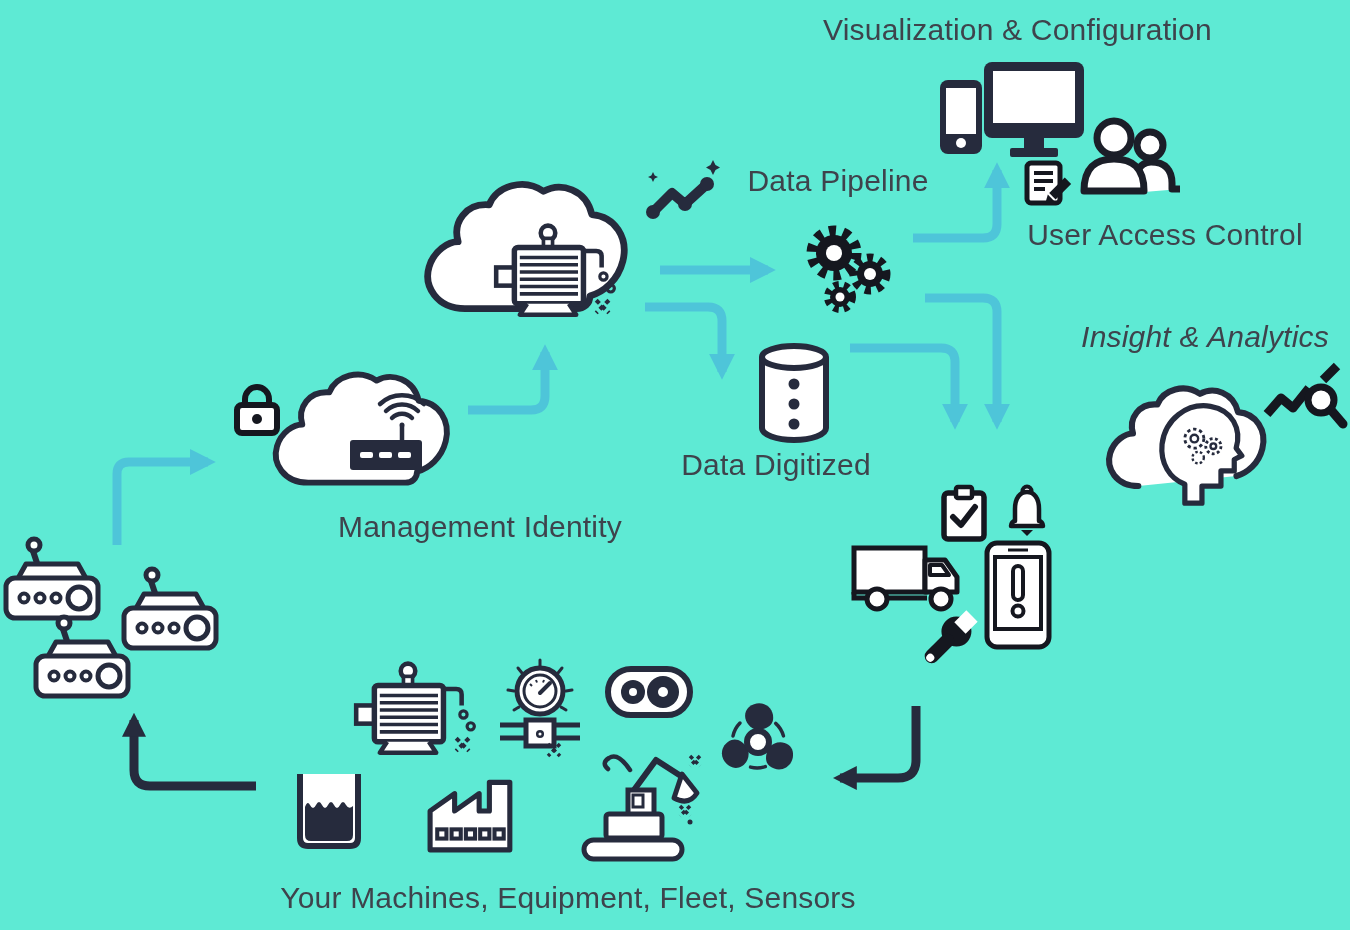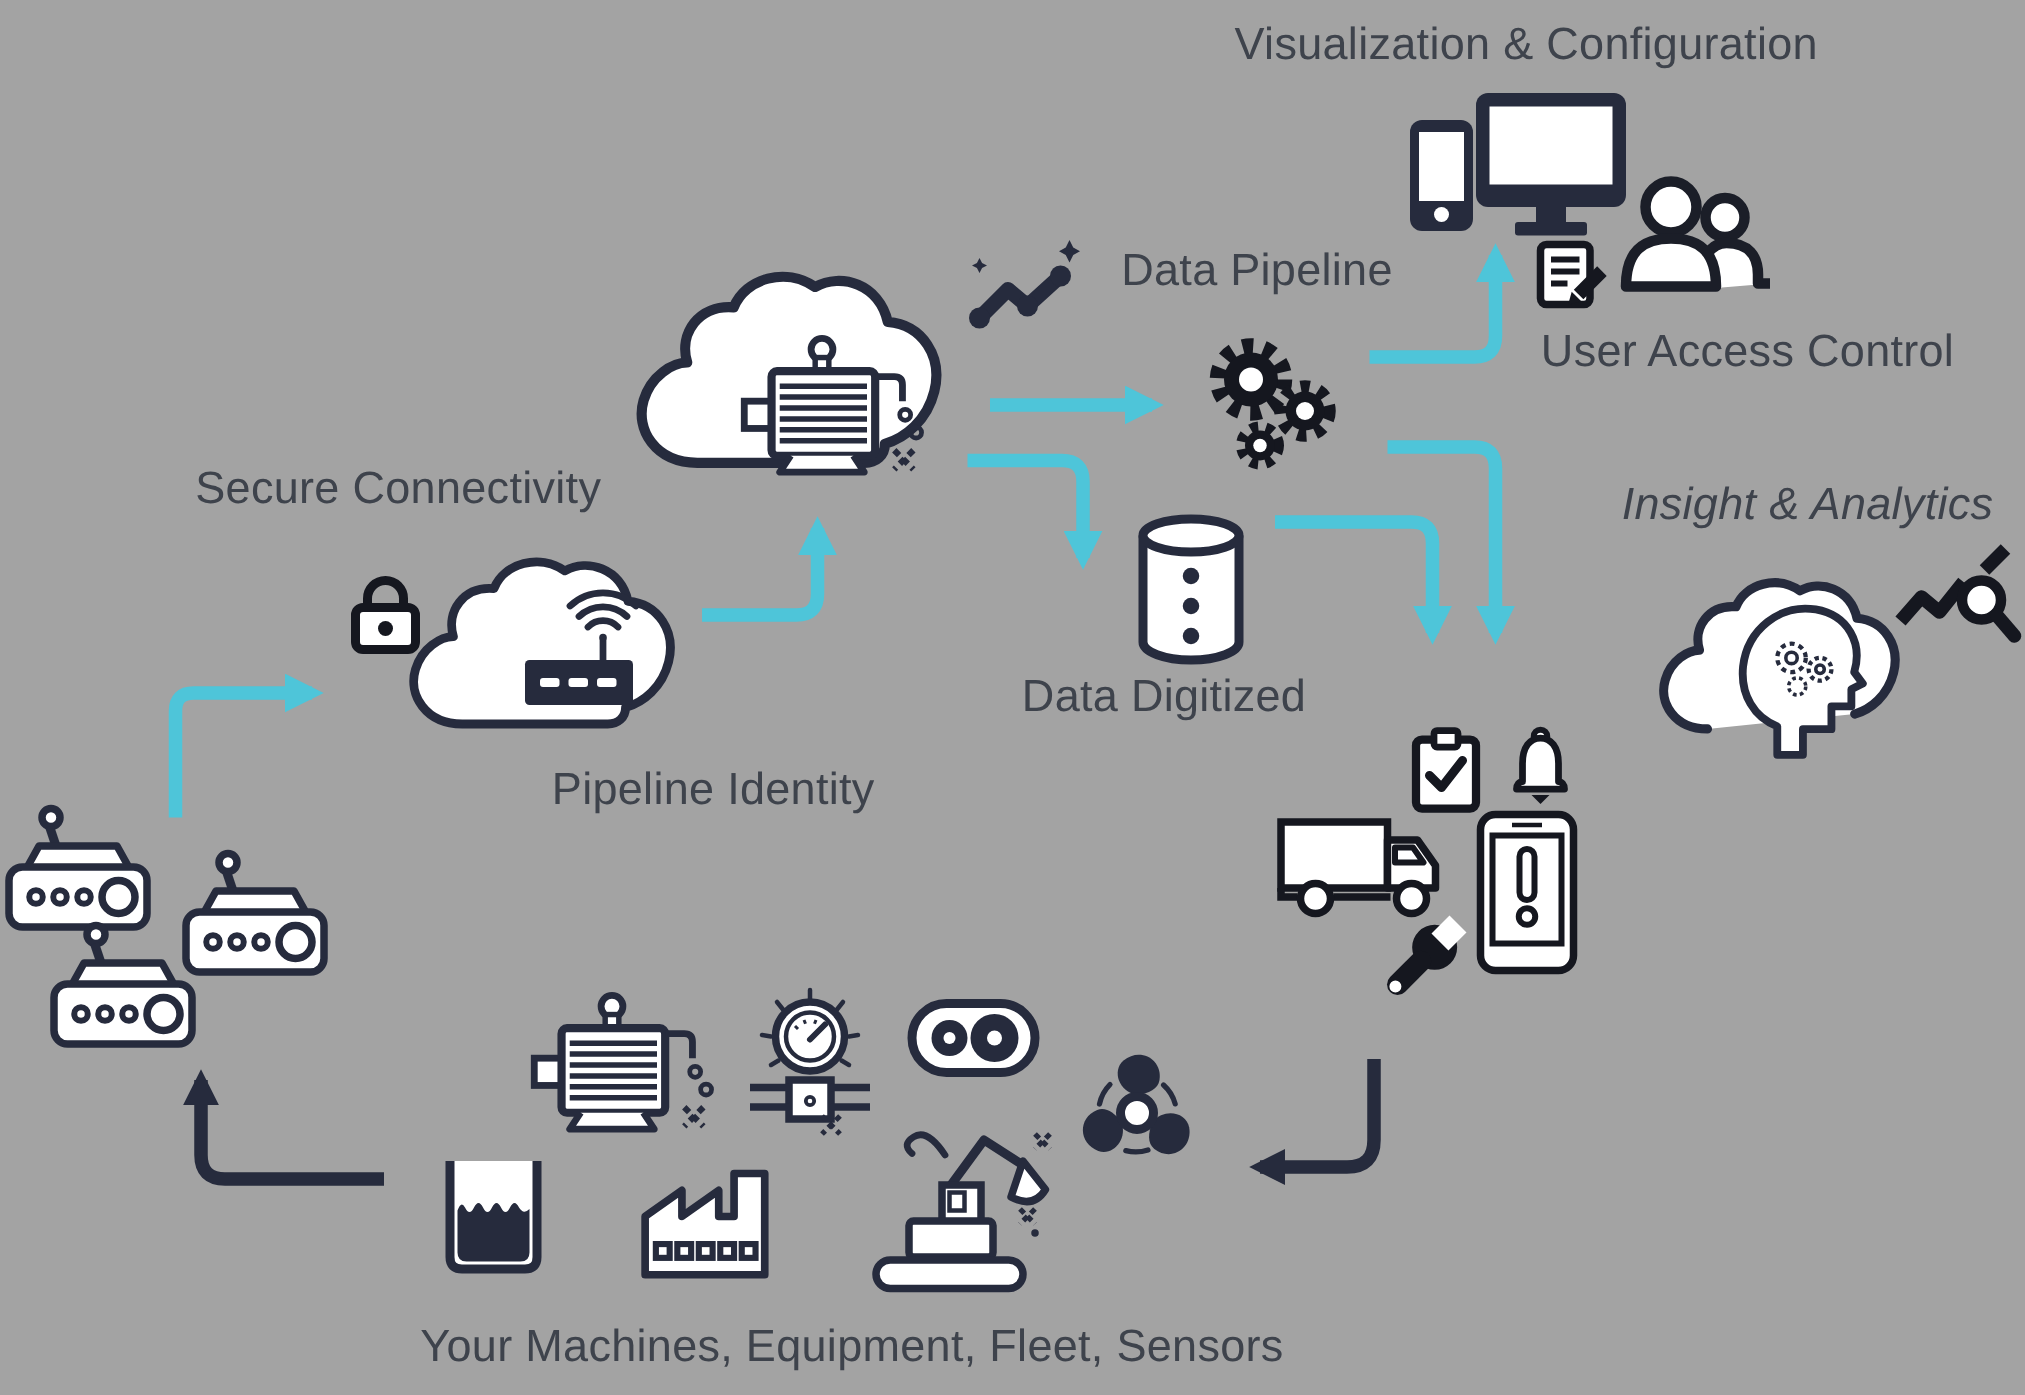--- a/index.html
+++ b/index.html
@@ -1,16 +1,16 @@
 <!DOCTYPE html>
 <html><head>
 <meta charset="utf-8">
 <style>
   html,body{margin:0;padding:0;background:#fff;}
-  #canvas{position:relative;width:1350px;height:930px;background:#a3a3a3;overflow:hidden;
+  #canvas{position:relative;width:1350px;height:930px;background:#5eead4;overflow:hidden;
           font-family:"Liberation Sans",sans-serif;}
   .lbl{position:absolute;color:#3E434C;font-size:30px;line-height:36px;text-align:center;
        letter-spacing:0.2px;white-space:nowrap;}
   .lbl.wrap{white-space:normal;}
   .icon{position:absolute;}
   .icon svg{display:block;overflow:visible;}
   #arrows{position:absolute;left:0;top:0;}
 </style>
 </head>
 <body>
@@ -37,23 +37,22 @@
     </g>
     <g fill="none" stroke="#262B3D" stroke-width="9">
       <path d="M916 706 V760 Q916 778 898 778 H840" marker-end="url(#mInk)"></path>
       <path d="M256 786 H150 Q134 786 134 770 V720" marker-end="url(#mInk)"></path>
     </g>
   </svg>
 
   <div class="lbl" style="left:790px;top:12px;width:455px;">Visualization &amp; Configuration</div>
   <div class="lbl" style="left:738px;top:163px;width:200px;text-align:center;">Data Pipeline</div>
   <div class="lbl" style="left:1005px;top:217px;width:320px;">User Access Control</div>
-  <div class="lbl" style="left:118px;top:308px;width:295px;">Secure Connectivity</div>
   <div class="lbl" style="left:1070px;top:319px;width:270px;font-style:italic;">Insight &amp; Analytics</div>
-  <div class="lbl" style="left:338px;top:509px;width:275px;">Pipeline Identity</div>
+  <div class="lbl" style="left:338px;top:509px;width:275px;">Management Identity</div>
   <div class="lbl" style="left:640px;top:447px;width:272px;">Data Digitized</div>
   <div class="lbl" style="left:268px;top:880px;width:600px;">Your Machines, Equipment, Fleet, Sensors</div>
 
   <div class="icon" style="left:940px;top:62px;">
     <svg width="150" height="100" viewBox="0 0 150 100">
       <rect x="44" y="0" width="100" height="76" rx="8" fill="#262B3D"></rect>
       <rect x="53" y="9" width="82" height="52" fill="#fff"></rect>
       <rect x="84" y="76" width="20" height="12" fill="#262B3D"></rect>
       <rect x="70" y="86" width="48" height="9" rx="2" fill="#262B3D"></rect>
       <rect x="0" y="18" width="42" height="74" rx="8" fill="#262B3D"></rect>

